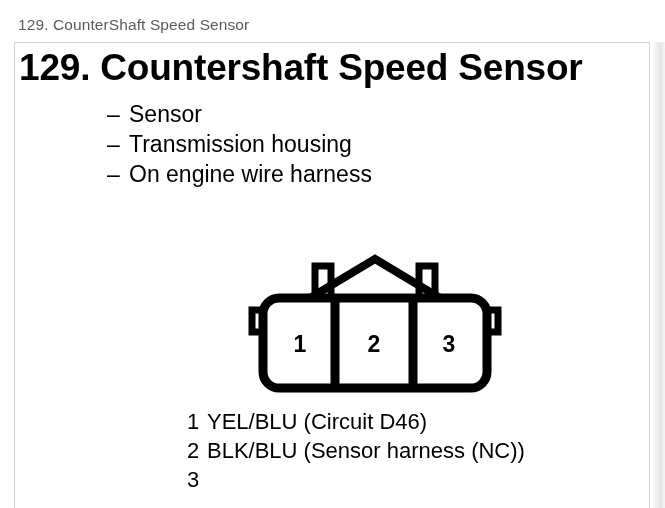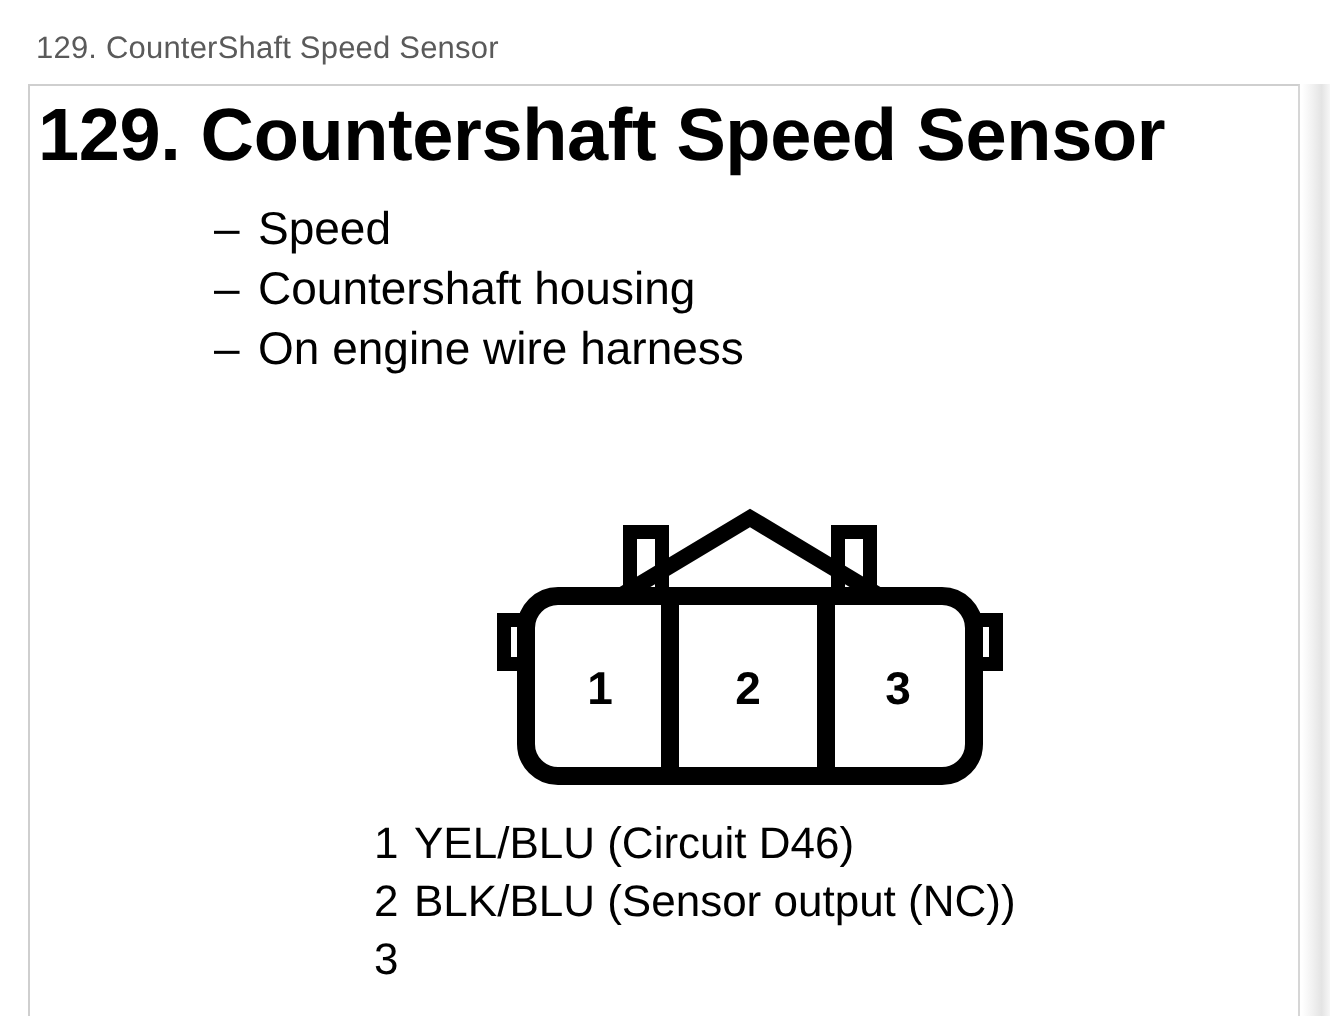--- a/index.html
+++ b/index.html
@@ -123,25 +123,25 @@
 
 <div id="viewer-header">129. CounterShaft Speed Sensor</div>
 
 <div id="page-panel">
 
   <div id="doc-title">129. Countershaft Speed Sensor</div>
 
   <div id="attr-list">
     <div class="attr-row">
       <span class="attr-dash">–</span>
-      <span>Speed</span>
+      <span>Sensor</span>
     </div>
     <div class="attr-row">
       <span class="attr-dash">–</span>
-      <span>Countershaft housing</span>
+      <span>Transmission housing</span>
     </div>
     <div class="attr-row">
       <span class="attr-dash">–</span>
       <span>On engine wire harness</span>
     </div>
   </div>
 
   <div id="connector-figure">
     <svg width="280" height="160" viewBox="0 0 280 160" xmlns="http://www.w3.org/2000/svg">
 
@@ -166,21 +166,21 @@
     </svg>
   </div>
 
   <div id="pin-legend">
     <div class="pin-row">
       <span class="pin-num">1</span>
       <span>YEL/BLU (Circuit D46)</span>
     </div>
     <div class="pin-row">
       <span class="pin-num">2</span>
-      <span>BLK/BLU (Sensor output (NC))</span>
+      <span>BLK/BLU (Sensor harness (NC))</span>
     </div>
     <div class="pin-row">
       <span class="pin-num">3</span>
     </div>
   </div>
 
 </div>
 
 <div id="page-shadow"></div>
 

